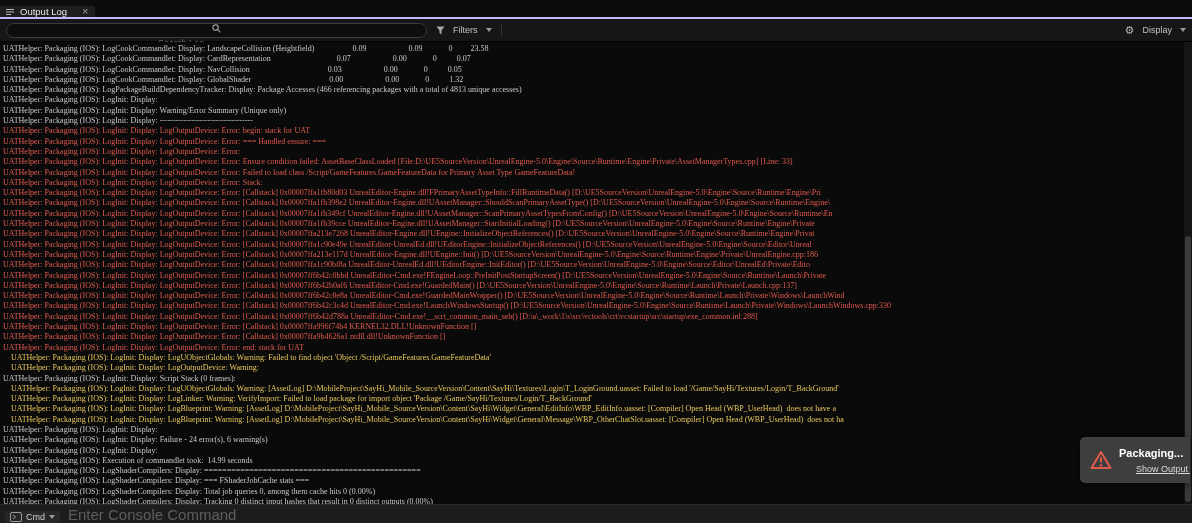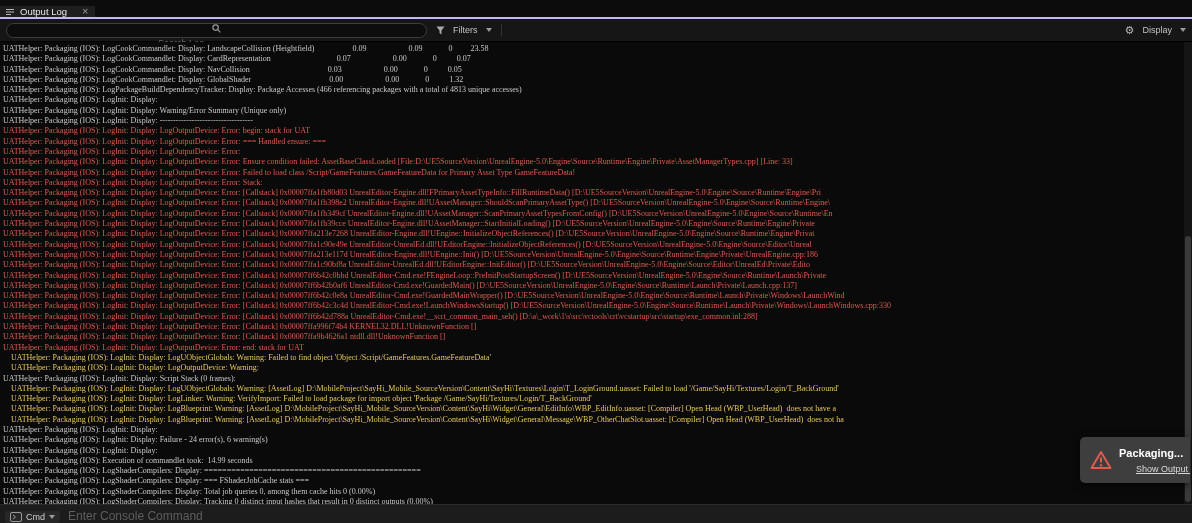--- a/index.html
+++ b/index.html
@@ -34,21 +34,21 @@
   .log-line.default{color:var(--log-default,#c9c9c9);}
   .log-line.error{color:var(--log-error,#e05a4e);}
   .log-line.warning{color:var(--log-warning,#e8c85c);padding-left:8px;}
 
   .scrollbar{position:absolute;top:0;right:0;bottom:0;width:8px;background:#151515;}
   .scroll-thumb{position:absolute;left:1px;right:1px;top:42%;bottom:2px;background:#3a3a3a;border-radius:3px;}
 
   
   .cmdbar{height:18px;flex:none;background:var(--cmdbar-bg,#1c1c1c);border-top:1px solid #2b2b2b;display:flex;align-items:flex-end;gap:8px;padding:0 5px;}
   .cmd-btn{display:flex;align-items:center;gap:4px;color:#cfcfcf;font-size:9px;background:#272727;border-radius:2px;padding:1px 5px;cursor:pointer;}
-  .cmdbar input{flex:1;background:transparent;border:none;outline:none;color:#bbbbbb;font-size:12px;font-family:"Liberation Sans",sans-serif;padding:0;}
+  .cmdbar input{flex:1;background:transparent;border:none;outline:none;color:#bbbbbb;font-size:15px;font-family:"Liberation Sans",sans-serif;padding:0;}
   .cmdbar input::placeholder{color:#5e5e5e;}
 
   
   .toast{position:absolute;right:2px;bottom:21px;width:100px;height:46px;background:var(--toast-bg,#3e3e3e);border-radius:5px 0 0 5px;box-shadow:0 2px 8px rgba(0,0,0,.65);display:flex;align-items:center;gap:7px;padding-left:10px;overflow:hidden;z-index:5;}
   .toast-body{display:flex;flex-direction:column;gap:5px;overflow:hidden;}
   .toast-title{font-size:11px;font-weight:bold;color:#ffffff;white-space:nowrap;}
   .toast-link{font-size:9px;color:#d8d8d8;text-decoration:underline;white-space:nowrap;cursor:pointer;margin-left:17px;}
 
   svg{display:block;}
 </style>

